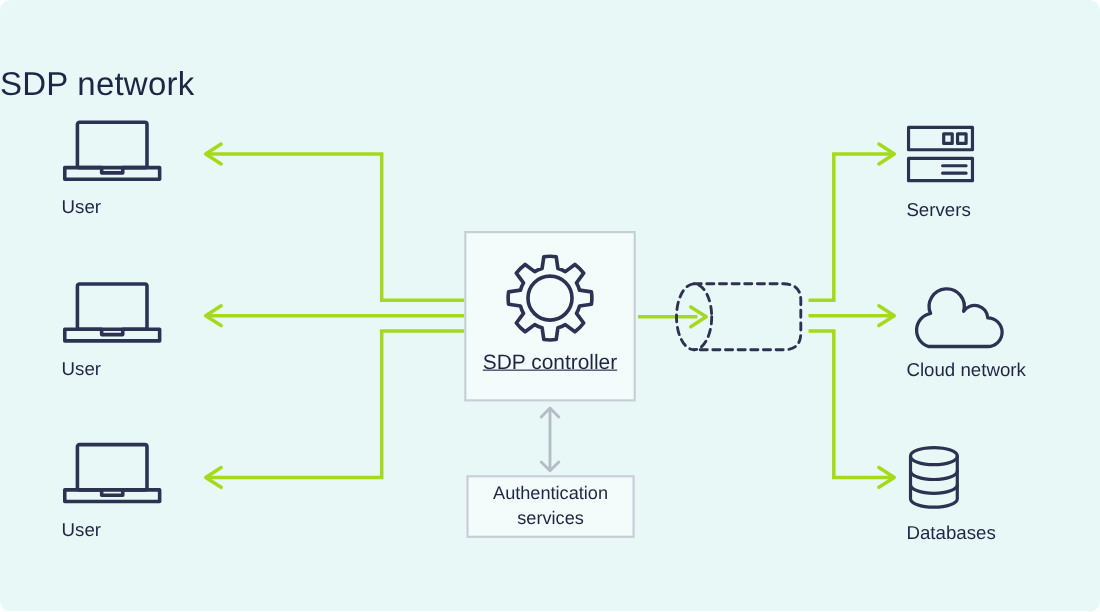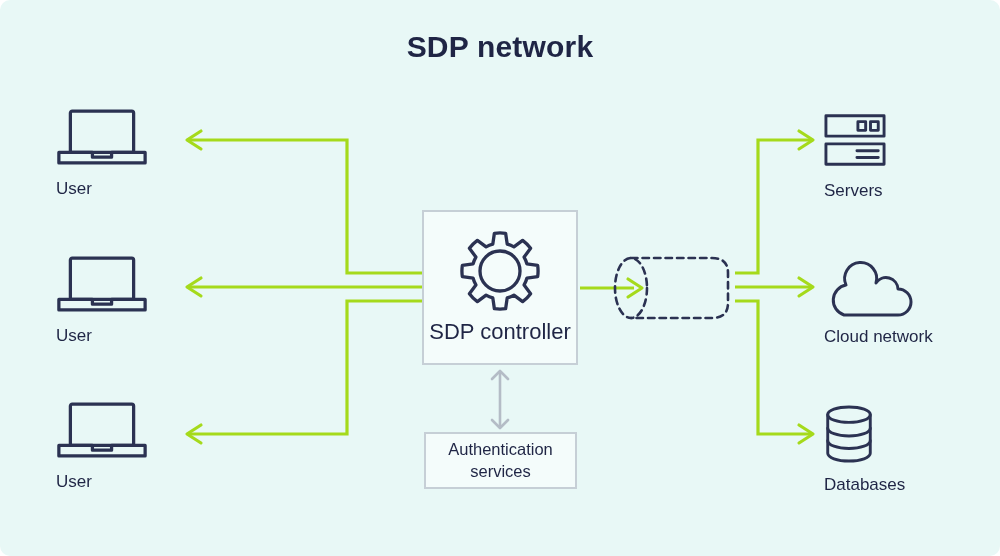--- a/index.html
+++ b/index.html
@@ -1,29 +1,29 @@
 <!DOCTYPE html>
 <html style="--background: #e8f8f6; --navy: #2b3252; --text: #1f2545; --green: #a5da1b; --box-border: #c6cfd6; --box-fill: rgba(255,255,255,0.5); --gray-arrow: #b4bcc6;"><head>
 <meta charset="utf-8">
 <style>
   html,body{margin:0;padding:0;background:#fff;font-family:"Liberation Sans",sans-serif;}
   .canvas{position:relative;width:1000px;height:556px;background:var(--background);border-radius:10px;overflow:hidden;color:var(--text);}
-  .title{position:absolute;top:30px;left:0;width:100%;text-align:center;font-size:30px;font-weight:700;letter-spacing:.2px;color:var(--text);}
+  .title{position:absolute;top:60px;left:0;width:100%;font-size:30px;font-weight:400;letter-spacing:.2px;color:var(--text);}
   #connectors{position:absolute;left:0;top:0;width:1000px;height:556px;}
   .g-line{stroke:var(--green);stroke-width:3.2;fill:none;}
   .g-head{stroke:var(--green);stroke-width:3.2;fill:none;stroke-linecap:round;stroke-linejoin:round;}
   .dash{stroke:var(--navy);stroke-width:2.6;fill:none;stroke-dasharray:6.5 5;stroke-linecap:round;}
   .gray{stroke:var(--gray-arrow);stroke-width:2.6;fill:none;stroke-linecap:round;stroke-linejoin:round;}
   .icon-stroke{stroke:var(--navy);fill:none;stroke-width:3.4;stroke-linejoin:round;stroke-linecap:round;}
   .icon-thin{stroke:var(--navy);fill:none;stroke-width:3;stroke-linejoin:round;stroke-linecap:round;}
   .node{position:absolute;display:flex;flex-direction:column;align-items:flex-start;}
   .node-label{font-size:17px;font-weight:500;color:var(--text);white-space:nowrap;}
   .box{position:absolute;border:2px solid var(--box-border);background:var(--box-fill);box-sizing:border-box;display:flex;flex-direction:column;align-items:center;}
   .controller-box{left:422px;top:210px;width:156px;height:155px;padding-top:18px;}
-  .controller-box .node-label{margin-top:7px;font-size:22px;}
+  .controller-box .node-label{margin-top:7px;font-size:19px;text-decoration:underline;}
   .auth-box{left:424px;top:432px;width:153px;height:57px;justify-content:center;}
   .auth-box .node-label{white-space:normal;text-align:center;font-size:16.5px;line-height:1.3;width:130px;}
   .u1{left:56px;top:108px;width:120px;}
   .u2{left:56px;top:255px;width:120px;}
   .u3{left:56px;top:401px;width:120px;}
   .u1 .node-label,.u2 .node-label,.u3 .node-label{margin-top:11px;}
   .servers-node{left:824px;top:113px;width:120px;}
   .servers-node .node-label{margin-top:12px;}
   .cloud-node{left:824px;top:257px;width:120px;}
   .cloud-node .node-label{margin-top:8px;}

